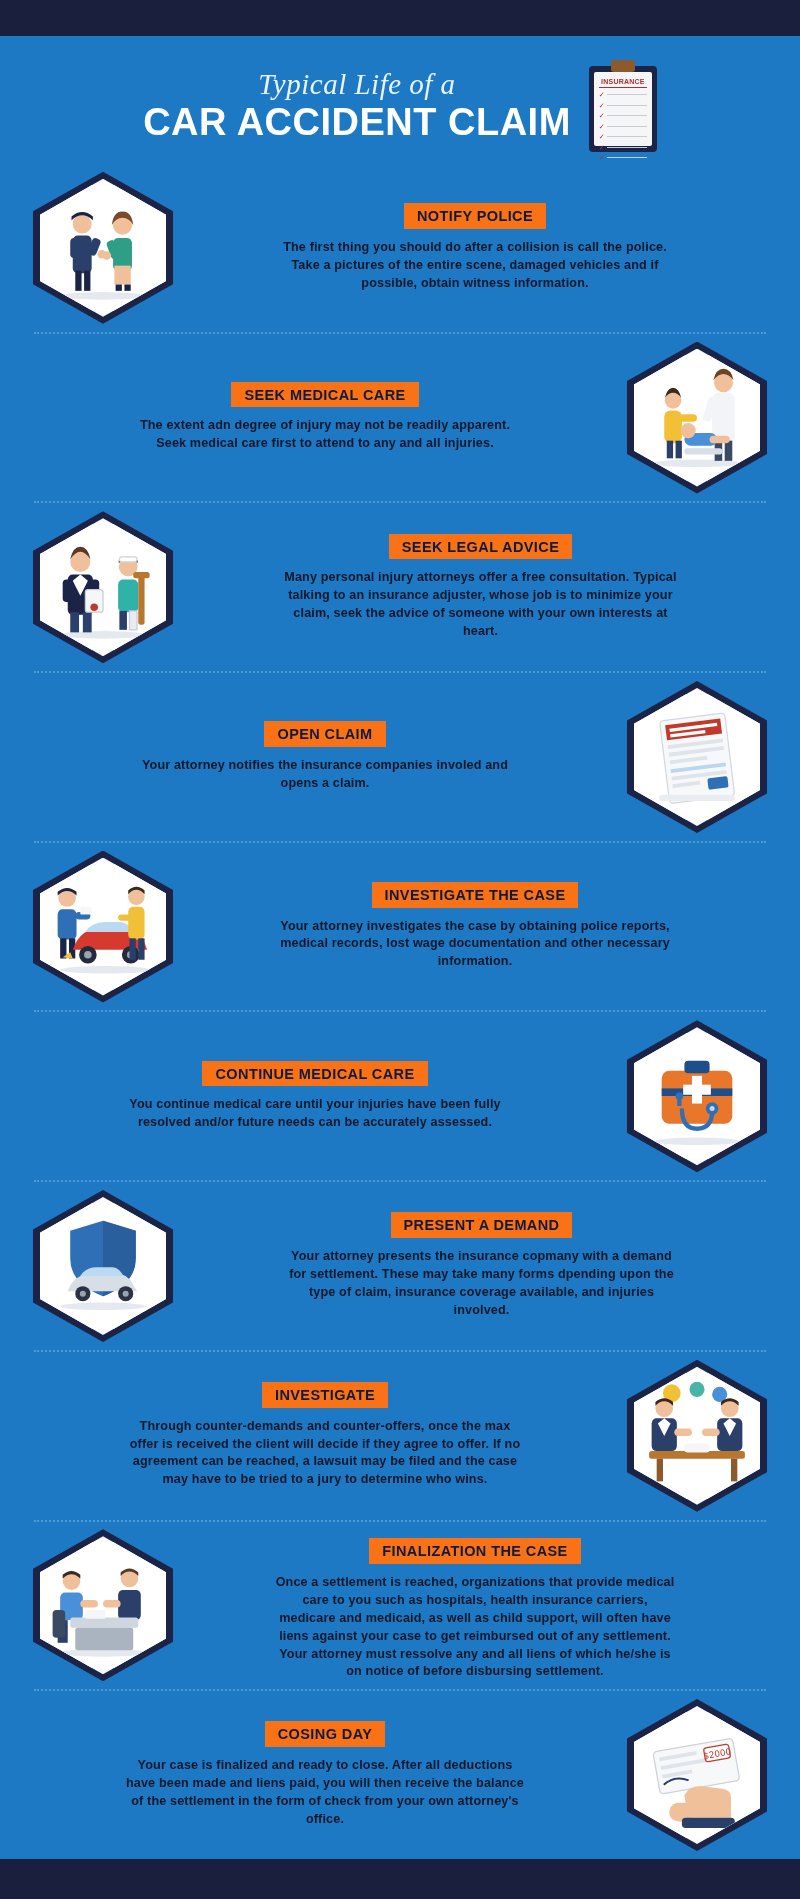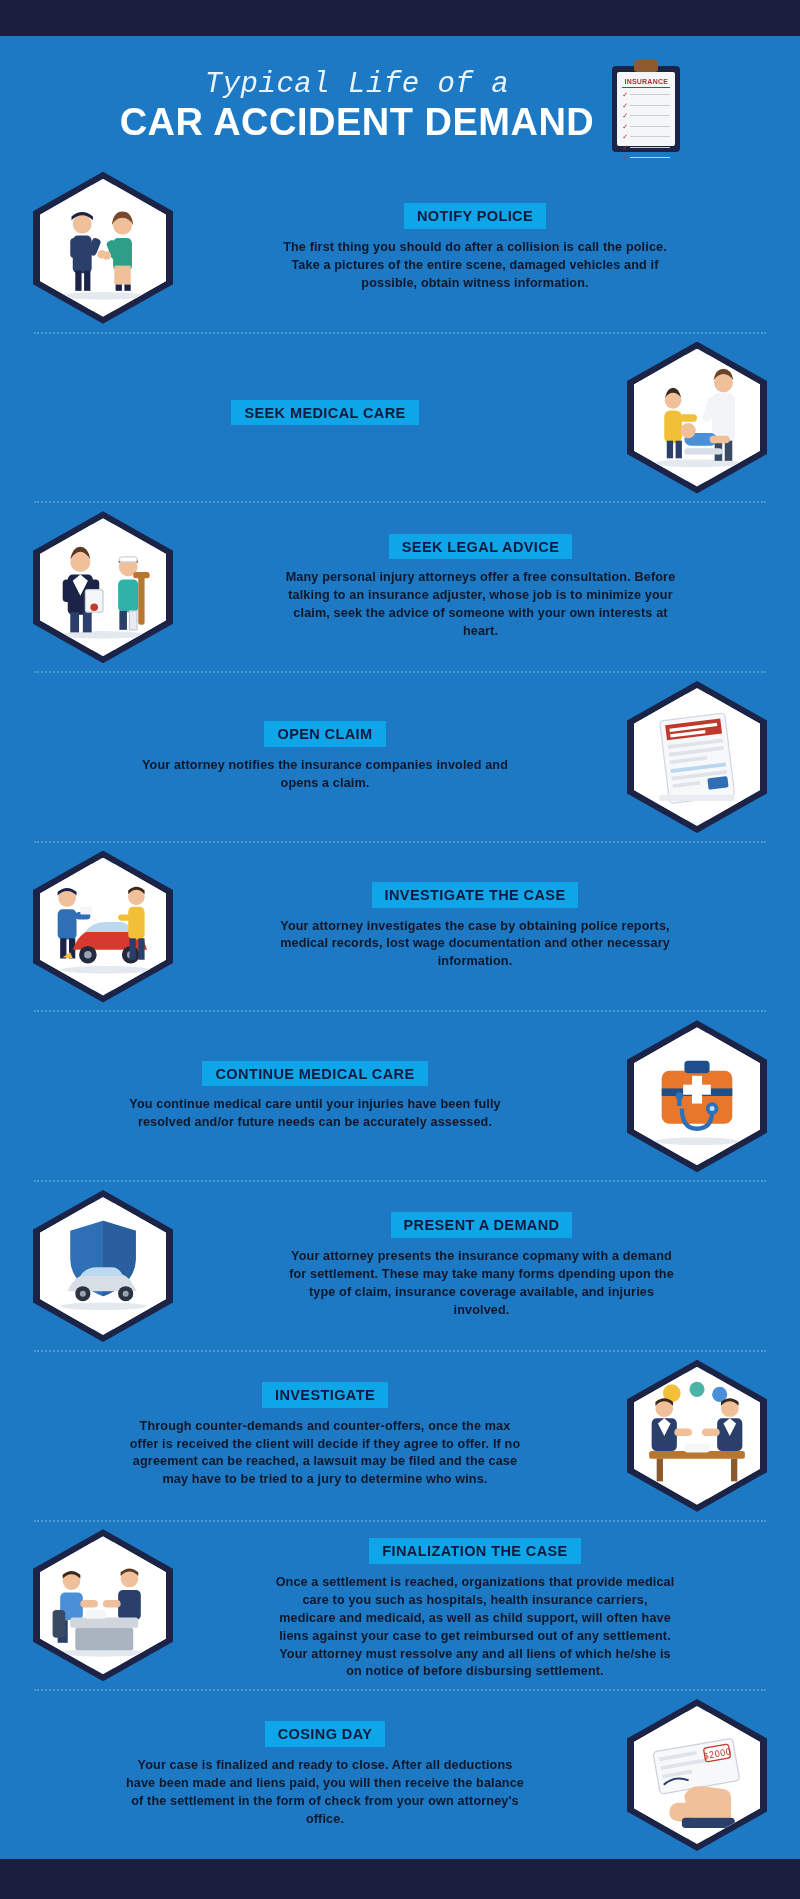--- a/index.html
+++ b/index.html
@@ -47,21 +47,21 @@
   }
   .header-inner {
     display: flex;
     align-items: center;
     justify-content: center;
     gap: 18px;
     height: 100%;
   }
   .header-text { text-align: center; }
   .script-title {
-    font-family: Liberation Mono, monospace;
+    font-family: Liberation Serif, serif;
     font-style: italic;
     font-size: 29px;
     color: #eaf4fc;
     letter-spacing: 0.5px;
     line-height: 1.1;
     margin-bottom: 2px;
     font-weight: 400;
   }
   .main-title {
     font-size: 38px;
@@ -174,21 +174,21 @@
   .hex-art svg { width: 100%; height: 100%; display: block; }
 
   .content {
     flex: 1;
     text-align: center;
     padding: 0 6px;
   }
 
   .badge {
     display: inline-block;
-    background: #0ea5e9;
+    background: #f97316;
     color: #111a3d;
     font-size: 14.5px;
     font-weight: bold;
     letter-spacing: 0.4px;
     padding: 5px 13px 4px 13px;
     margin-bottom: 10px;
     line-height: 1.15;
     white-space: nowrap;
   }
 
@@ -218,21 +218,21 @@
 
   <div class="bar-top"></div>
   <div class="bar-bottom"></div>
 
   <div class="canvas">
 
     <div class="header">
       <div class="header-inner">
         <div class="header-text">
           <div class="script-title">Typical Life of a</div>
-          <div class="main-title">CAR ACCIDENT DEMAND</div>
+          <div class="main-title">CAR ACCIDENT CLAIM</div>
         </div>
 
         <div class="clipboard">
           <div class="cb-board"></div>
           <div class="cb-paper">
             <div class="cb-head">INSURANCE</div>
             <div class="cb-line">
               <span class="cb-check">✓</span>
               <span class="cb-rule"></span>
             </div>
@@ -331,21 +331,21 @@
                   <g>
                     <rect x="40" y="62" width="26" height="10" rx="5" fill="#4a90d9"></rect>
                     <circle cx="43" cy="60" r="6" fill="#f0c09a"></circle>
                     <rect x="60" y="64" width="16" height="6" rx="3" fill="#f0c09a"></rect>
                   </g>
                   <rect x="40" y="74" width="30" height="5" rx="2" fill="#d8dee6"></rect>
                 </svg>
               </div>
             </div>
           </div>
-          <div class="content"><div class="badge">SEEK MEDICAL CARE</div></div>
+          <div class="content"><div class="badge">SEEK MEDICAL CARE</div><div class="body-text">The extent adn degree of injury may not be readily apparent. Seek medical care first to attend to any and all injuries.</div></div>
         </div>
         <div class="divider"></div>
         <div class="step left-img" style="padding-top: 7.85px; padding-bottom: 7.85px; gap: 11px;">
           <div class="hex-wrap">
             <div class="hex">
               <div class="hex-outer"></div>
               <div class="hex-inner"></div>
               <div class="hex-art">
                 <svg viewBox="0 0 100 100">
                   <rect width="100" height="100" fill="#fff"></rect>
@@ -369,21 +369,21 @@
                     <circle cx="70" cy="34" r="7.5" fill="#f0c09a"></circle>
                     <path d="M62.5 31 q7.5 -6 15 0 l0 -2 q-7.5 -6 -15 0z" fill="#3b2a1c"></path>
                     <rect x="63" y="26" width="14" height="4" rx="2" fill="#fff" stroke="#d0d4da"></rect>
                     <rect x="78" y="40" width="5" height="40" rx="2" fill="#b8762e"></rect>
                     <rect x="74" y="38" width="13" height="5" rx="2" fill="#b8762e"></rect>
                   </g>
                 </svg>
               </div>
             </div>
           </div>
-          <div class="content"><div class="badge">SEEK LEGAL ADVICE</div><div class="body-text">Many personal injury attorneys offer a free consultation. Before talking to an insurance adjuster, whose job is to minimize your claim, seek the advice of someone with your own interests at heart.</div></div>
+          <div class="content"><div class="badge">SEEK LEGAL ADVICE</div><div class="body-text">Many personal injury attorneys offer a free consultation. Typical talking to an insurance adjuster, whose job is to minimize your claim, seek the advice of someone with your own interests at heart.</div></div>
         </div>
         <div class="divider"></div>
         <div class="step right-img" style="padding-top: 7.85px; padding-bottom: 7.85px;">
           <div class="hex-wrap">
             <div class="hex">
               <div class="hex-outer"></div>
               <div class="hex-inner"></div>
               <div class="hex-art">
                 <svg viewBox="0 0 100 100">
                   <rect width="100" height="100" fill="#fff"></rect>

